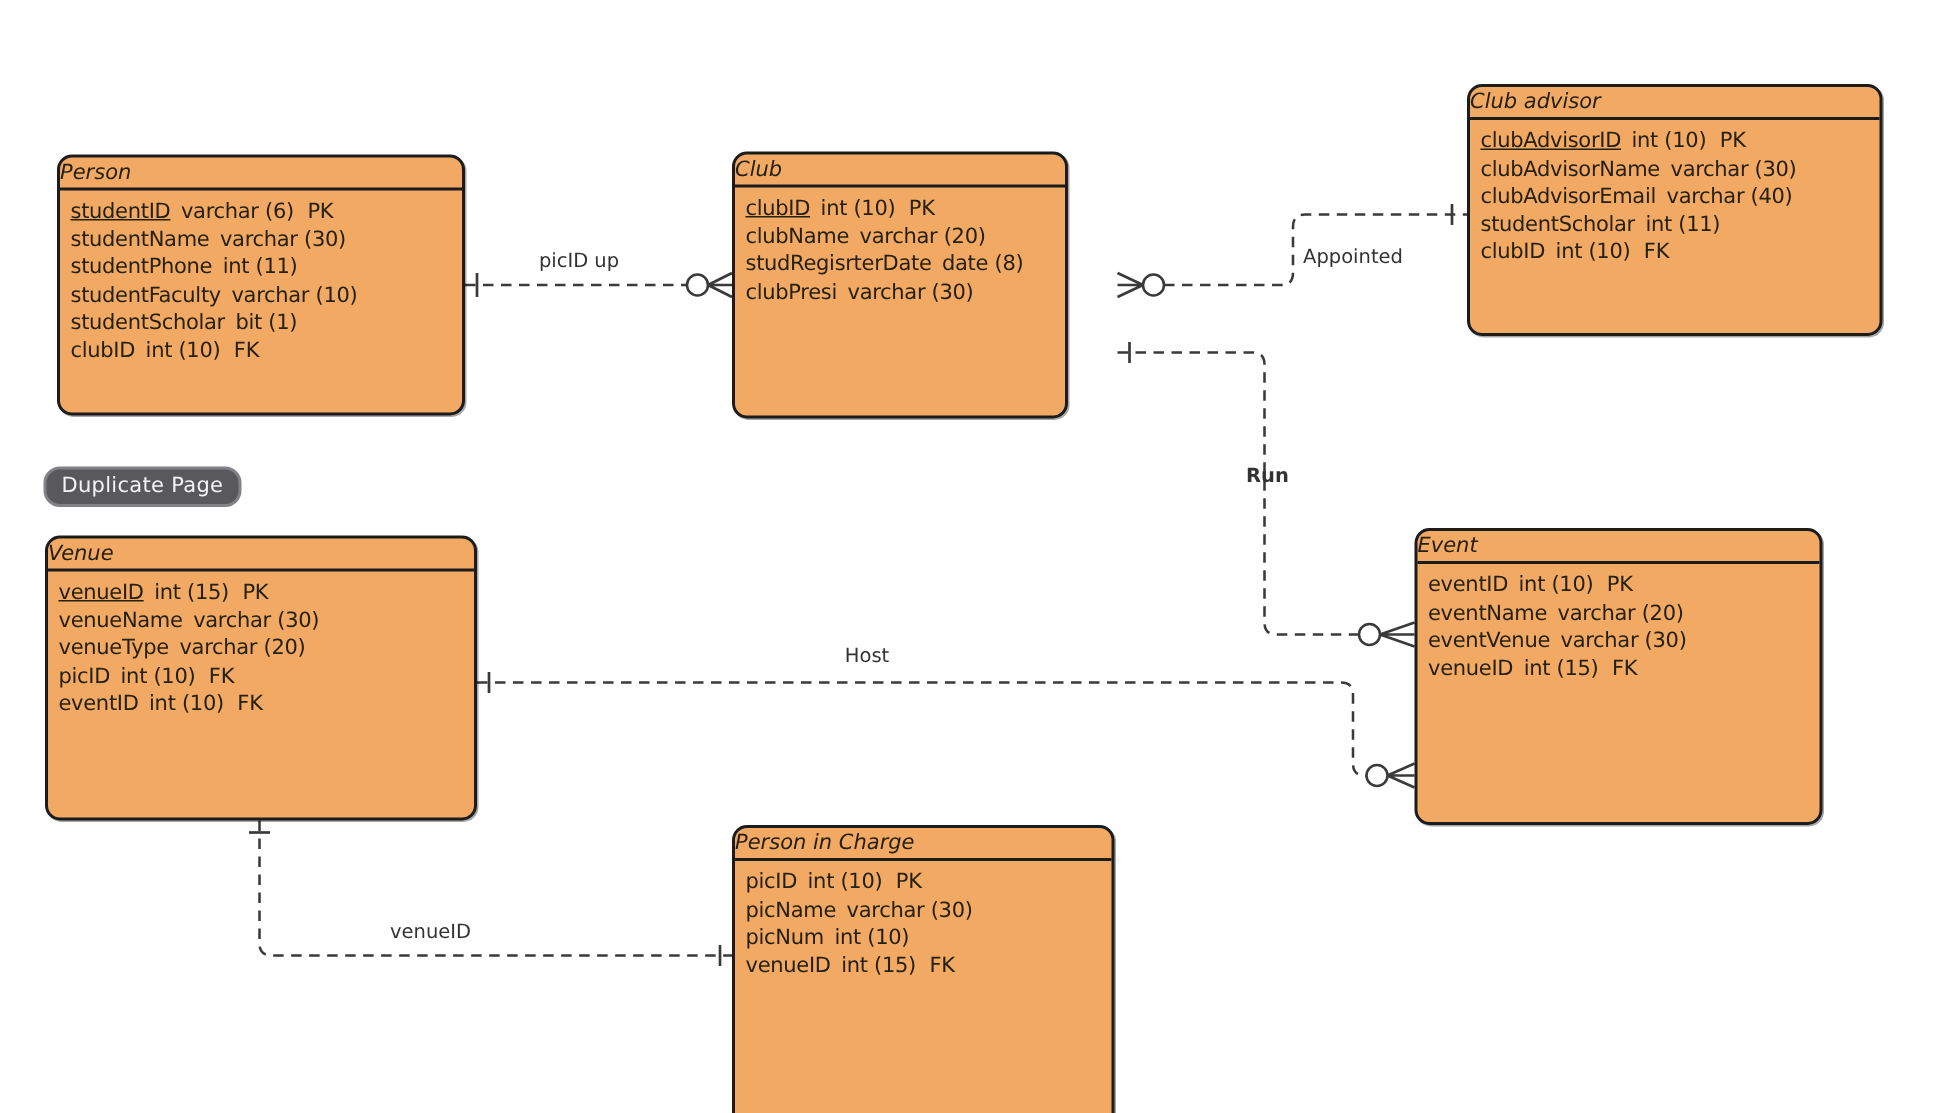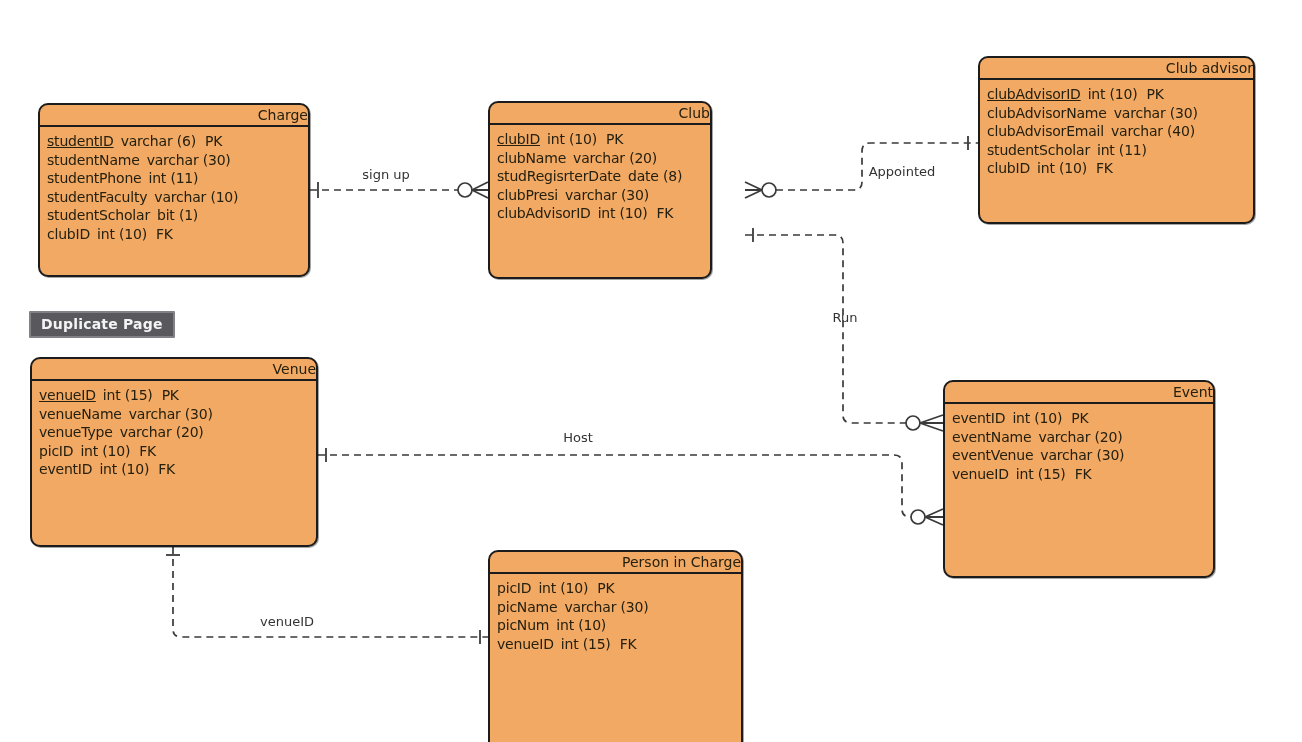--- a/index.html
+++ b/index.html
@@ -19,46 +19,47 @@
     position: absolute;
     background: var(--entity-fill, #f1a964);
     border: 2px solid var(--entity-border, #1c1c1c);
     border-radius: 10px;
     box-sizing: border-box;
     color: var(--entity-text, #262014);
     box-shadow: 1px 1px 0 rgba(0,0,0,0.35);
   }
   .entity-title {
     height: 20px; line-height: 20px;
-    text-align: right;
+    text-align: left;
     font-size: 14px;
     border-bottom: 2px solid var(--entity-border, #1c1c1c);
+    font-style: italic;
   }
   .entity-rows { padding: 5px 14px 0 7px; }
   .frow { line-height: 18.6px; font-size: 14px; letter-spacing: -0.2px; white-space: nowrap; }
   .fname.u { text-decoration: underline; }
   .ftype { margin-left: 7px; }
   .fkey  { margin-left: 9px; }
 
   .rel-label {
     position: absolute;
     transform: translateX(-50%);
     font-size: 13px;
     color: var(--label-text, #333333);
     white-space: nowrap;
   }
   .tooltip {
     position: absolute;
     left: 29px; top: 311px;
     background: var(--tooltip-bg, #59585c);
     border: 2px solid var(--tooltip-border, #828186);
     color: var(--tooltip-text, #f4f3f5);
-    font-size: 14px; font-weight: 700;
+    font-size: 14px; font-weight: 400;
     padding: 3px 10px 4px 10px;
-    border-radius: 1px;
+    border-radius: 11px;
     letter-spacing: 0.2px;
   }
 </style>
 </head>
 <body>
 
 <div class="canvas">
 
   <svg class="wires" viewBox="0 0 1302 742">
 
@@ -91,38 +92,37 @@
     </g>
 
     <g>
       <path class="solid" d="M166 555 L180 555"></path>
       <path class="dash" d="M173 547 V629 Q173 637 181 637 H488"></path>
       <path class="solid" d="M480 630 L480 644"></path>
     </g>
   </svg>
 
   <div class="entity" style="left:38px;  top:103px; width:272px; height:174px;">
-      <div class="entity-title">Charge</div>
+      <div class="entity-title">Person</div>
       <div class="entity-rows">
         <div class="frow"><span class="fname u">studentID</span><span class="ftype">varchar (6)</span><span class="fkey">PK</span></div>
         <div class="frow"><span class="fname">studentName</span><span class="ftype">varchar (30)</span></div>
         <div class="frow"><span class="fname">studentPhone</span><span class="ftype">int (11)</span></div>
         <div class="frow"><span class="fname">studentFaculty</span><span class="ftype">varchar (10)</span></div>
         <div class="frow"><span class="fname">studentScholar</span><span class="ftype">bit (1)</span></div>
         <div class="frow"><span class="fname">clubID</span><span class="ftype">int (10)</span><span class="fkey">FK</span></div>
       </div>
     </div>
   <div class="entity" style="left:488px; top:101px; width:224px; height:178px;">
       <div class="entity-title">Club</div>
       <div class="entity-rows">
         <div class="frow"><span class="fname u">clubID</span><span class="ftype">int (10)</span><span class="fkey">PK</span></div>
         <div class="frow"><span class="fname">clubName</span><span class="ftype">varchar (20)</span></div>
         <div class="frow"><span class="fname">studRegisrterDate</span><span class="ftype">date (8)</span></div>
         <div class="frow"><span class="fname">clubPresi</span><span class="ftype">varchar (30)</span></div>
-        <div class="frow"><span class="fname">clubAdvisorID</span><span class="ftype">int (10)</span><span class="fkey">FK</span></div>
       </div>
     </div>
   <div class="entity" style="left:978px; top:56px;  width:277px; height:168px;">
       <div class="entity-title">Club advisor</div>
       <div class="entity-rows">
         <div class="frow"><span class="fname u">clubAdvisorID</span><span class="ftype">int (10)</span><span class="fkey">PK</span></div>
         <div class="frow"><span class="fname">clubAdvisorName</span><span class="ftype">varchar (30)</span></div>
         <div class="frow"><span class="fname">clubAdvisorEmail</span><span class="ftype">varchar (40)</span></div>
         <div class="frow"><span class="fname">studentScholar</span><span class="ftype">int (11)</span></div>
         <div class="frow"><span class="fname">clubID</span><span class="ftype">int (10)</span><span class="fkey">FK</span></div>
@@ -131,40 +131,40 @@
   <div class="entity" style="left:30px;  top:357px; width:288px; height:190px;">
       <div class="entity-title">Venue</div>
       <div class="entity-rows">
         <div class="frow"><span class="fname u">venueID</span><span class="ftype">int (15)</span><span class="fkey">PK</span></div>
         <div class="frow"><span class="fname">venueName</span><span class="ftype">varchar (30)</span></div>
         <div class="frow"><span class="fname">venueType</span><span class="ftype">varchar (20)</span></div>
         <div class="frow"><span class="fname">picID</span><span class="ftype">int (10)</span><span class="fkey">FK</span></div>
         <div class="frow"><span class="fname">eventID</span><span class="ftype">int (10)</span><span class="fkey">FK</span></div>
       </div>
     </div>
-  <div class="entity" style="left:943px; top:352px; width:272px; height:198px;margin-top:28px;">
+  <div class="entity" style="left:943px; top:352px; width:272px; height:198px;">
       <div class="entity-title">Event</div>
       <div class="entity-rows">
         <div class="frow"><span class="fname">eventID</span><span class="ftype">int (10)</span><span class="fkey">PK</span></div>
         <div class="frow"><span class="fname">eventName</span><span class="ftype">varchar (20)</span></div>
         <div class="frow"><span class="fname">eventVenue</span><span class="ftype">varchar (30)</span></div>
         <div class="frow"><span class="fname">venueID</span><span class="ftype">int (15)</span><span class="fkey">FK</span></div>
       </div>
     </div>
   <div class="entity" style="left:488px; top:550px; width:255px; height:212px;">
       <div class="entity-title">Person in Charge</div>
       <div class="entity-rows">
         <div class="frow"><span class="fname">picID</span><span class="ftype">int (10)</span><span class="fkey">PK</span></div>
         <div class="frow"><span class="fname">picName</span><span class="ftype">varchar (30)</span></div>
         <div class="frow"><span class="fname">picNum</span><span class="ftype">int (10)</span></div>
         <div class="frow"><span class="fname">venueID</span><span class="ftype">int (15)</span><span class="fkey">FK</span></div>
       </div>
     </div>
 
-  <div class="rel-label" style="left:386px; top:167px;">sign up</div>
+  <div class="rel-label" style="left:386px; top:167px;">picID up</div>
   <div class="rel-label" style="left:902px; top:116px;margin-top:48px;">Appointed</div>
-  <div class="rel-label" style="left:845px; top:310px;">Run</div>
+  <div class="rel-label" style="left:845px; top:310px;font-weight:bold;">Run</div>
   <div class="rel-label" style="left:578px; top:430px;">Host</div>
   <div class="rel-label" style="left:287px; top:614px;">venueID</div>
 
   <div class="tooltip">Duplicate Page</div>
 
 </div>
 
 </body></html>

